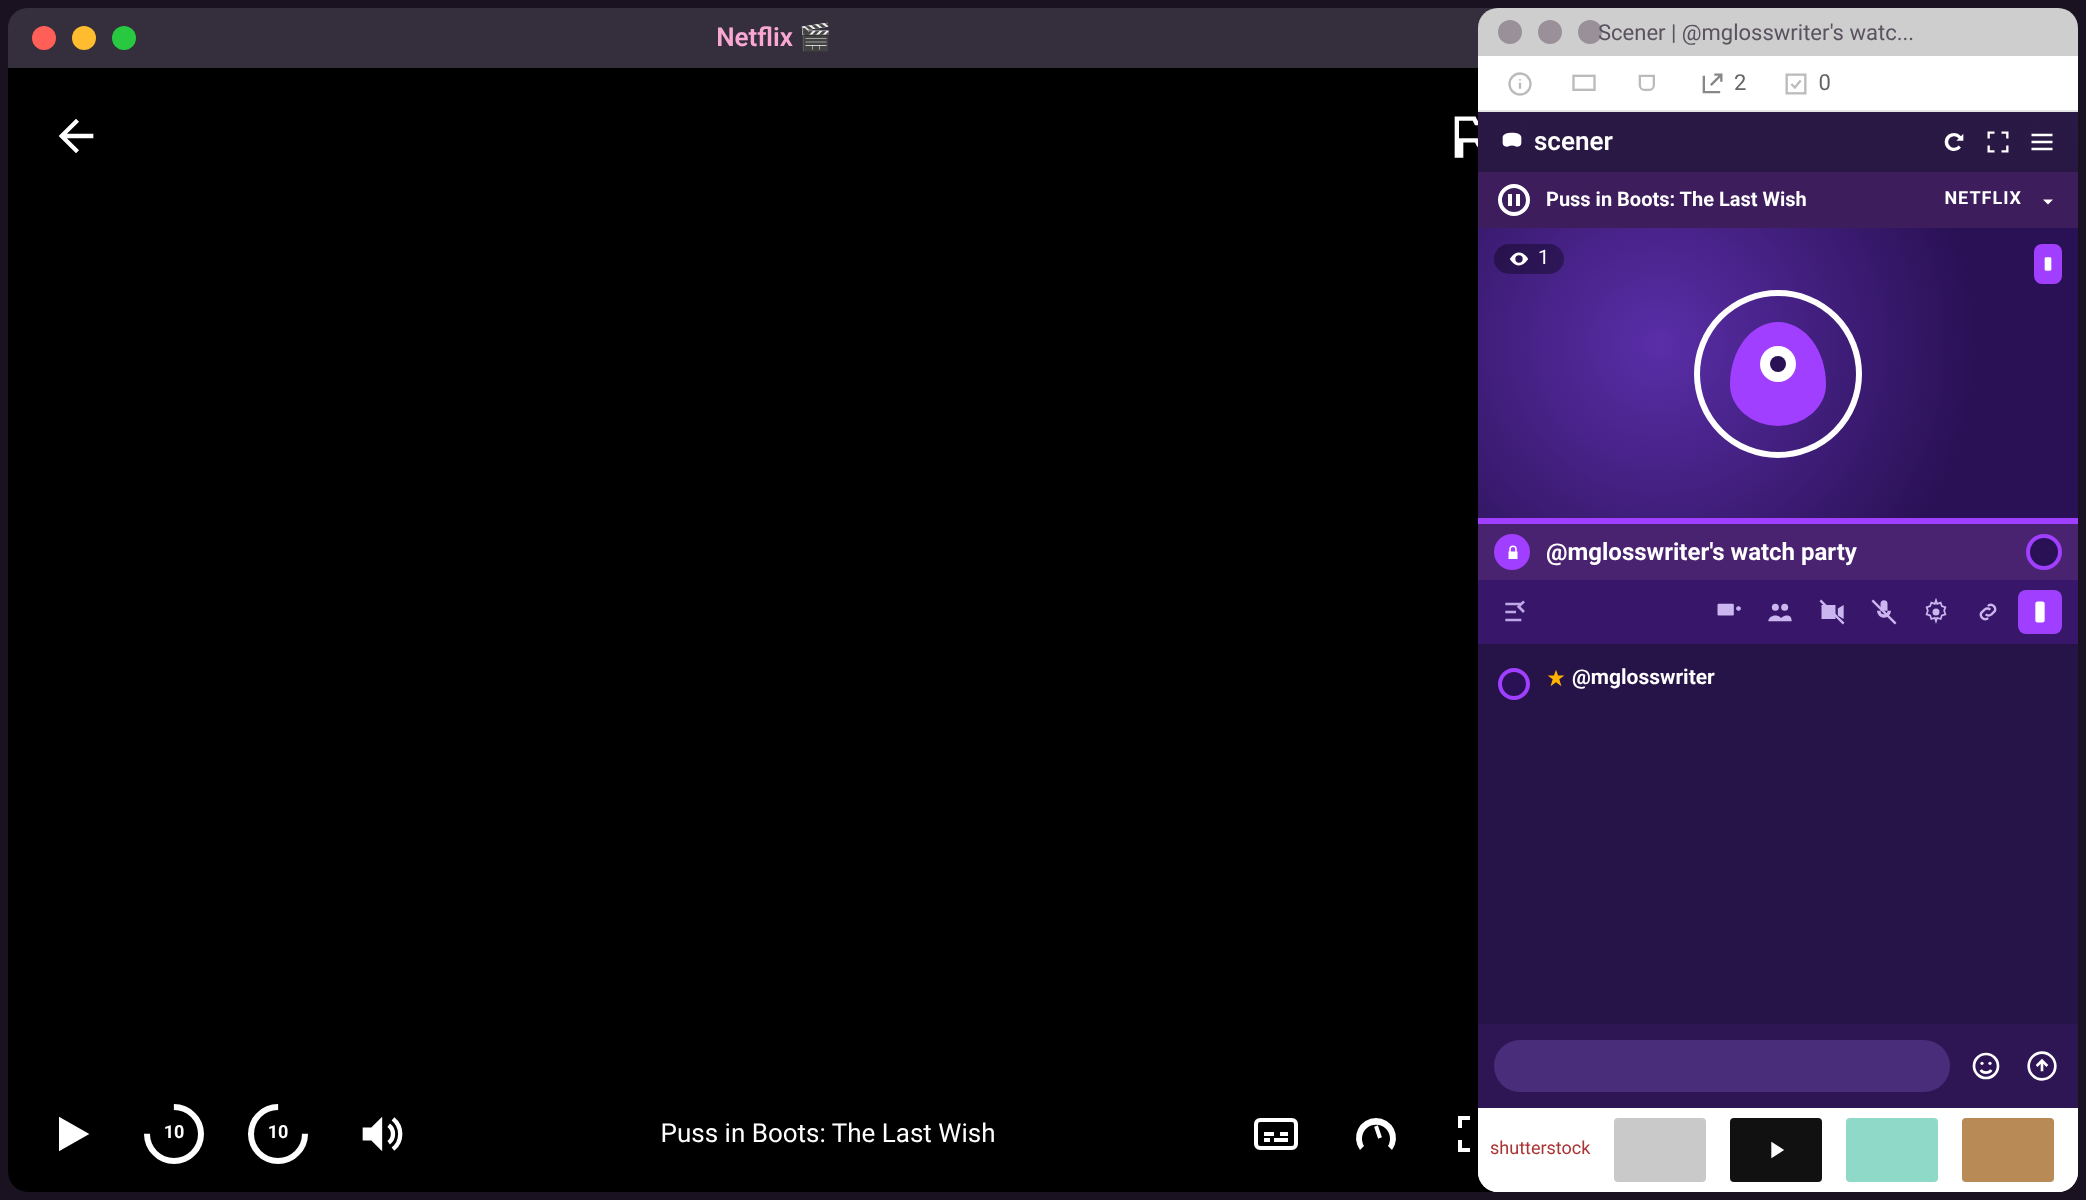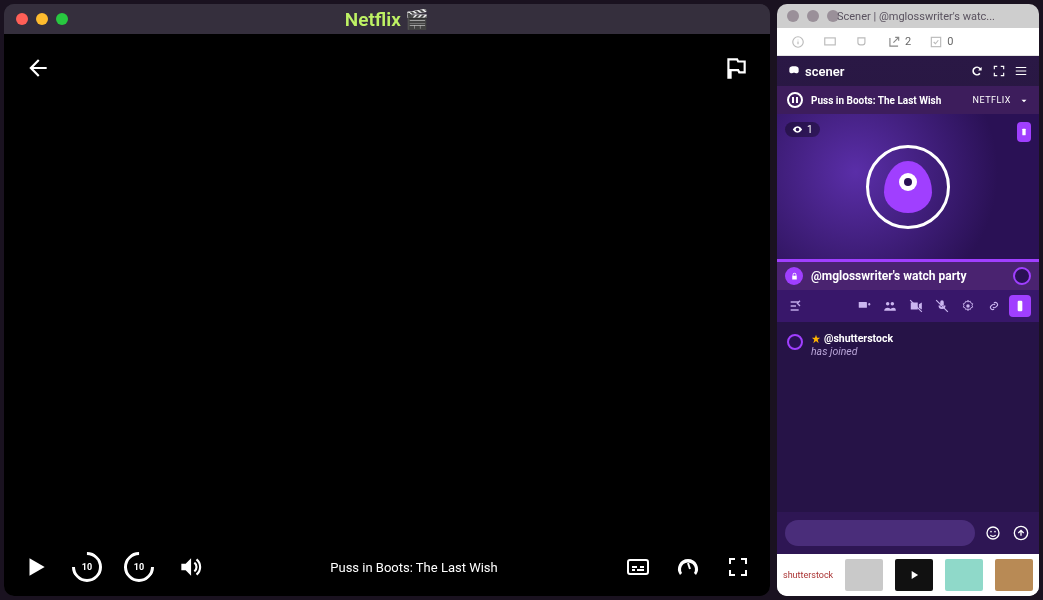--- a/index.html
+++ b/index.html
@@ -4,61 +4,61 @@
 <style>
 * { margin:0; padding:0; box-sizing:border-box; font-family: -apple-system, BlinkMacSystemFont, "Segoe UI", Roboto, sans-serif; }
 body { width:1043px; height:600px; background:#1a1220; overflow:hidden; position:relative; }
 
 
 .left-window { position:absolute; left:4px; top:4px; width:766px; height:592px; background:#2a2530; border-radius:10px; overflow:hidden; }
 .titlebar { height:30px; background:#352f3d; display:flex; align-items:center; padding-left:12px; position:relative; }
 .traffic { display:flex; gap:8px; }
 .traffic span { width:12px; height:12px; border-radius:50%; }
 .tl-close{background:#ff5f57;} .tl-min{background:#febc2e;} .tl-max{background:#28c840;}
-.titlebar-title { position:absolute; left:0; right:0; text-align:center; color:#bef264; font-size:19px; font-weight:600; }
+.titlebar-title { position:absolute; left:0; right:0; text-align:center; color:#f9a8d4; font-size:13px; font-weight:600; }
 .video-area { position:relative; width:100%; height:calc(100% - 30px); background:#000; }
 .top-overlay { position:absolute; top:20px; left:20px; right:20px; display:flex; justify-content:space-between; align-items:center; }
 .back-arrow svg, .flag-icon svg { fill:#fff; }
 .controls { position:absolute; left:18px; right:18px; bottom:14px; }
 .progress { position:relative; display:flex; align-items:center; gap:10px; margin-bottom:14px; }
 .track { flex:1; height:3px; background:#555; position:relative; }
 .dot { position:absolute; left:0; top:-3.5px; width:10px; height:10px; background:#e50914; border-radius:50%; }
 .time { color:#ddd; font-size:12px; }
 .buttons-row { display:flex; align-items:center; gap:22px; }
 .buttons-row .spacer { flex:1; }
 .ctrl-btn { width:28px; height:28px; display:flex; align-items:center; justify-content:center; cursor:pointer; }
 .ctrl-btn svg { fill:#fff; }
 .play-btn svg { width:26px; height:26px; }
 .skip-btn { position:relative; width:30px; height:30px;align-items:center; }
 .skip-ring { width:30px; height:30px; border:3px solid #fff; border-top-color:transparent; border-radius:50%; transform:rotate(45deg); }
 .skip-btn .num { position:absolute; top:50%; left:50%; transform:translate(-50%,-50%); color:#fff; font-size:9px; font-weight:700;}
 .skip-back .skip-ring { transform:scaleX(-1) rotate(45deg);}
 .video-title { color:#fff; font-size:13px; }
 
 
-.right-window { position:absolute; right:4px; top:4px; width:262px; height:592px; background:#f2f2f2; border-radius:10px; overflow:hidden; display:flex; flex-direction:column; }
+.right-window { position:absolute; right:4px; top:4px; width:300px; height:592px; background:#f2f2f2; border-radius:10px; overflow:hidden; display:flex; flex-direction:column; }
 .r-titlebar { height:24px; background:rgba(0,0,0,0.15); display:flex; align-items:center; padding-left:10px; position:relative; }
 .r-titlebar .traffic span { background:#9a9099; }
 .r-titlebar-title { position:absolute; left:60px; right:8px; color:#5a525f; font-size:11px; white-space:nowrap; overflow:hidden; text-overflow:ellipsis; }
 .r-toolbar { height:28px; background:#fff; display:flex; align-items:center; gap:18px; padding:0 14px; border-bottom:1px solid #e5e5e5; }
 .tool-ico { width:14px; height:14px; display:flex; align-items:center; justify-content:center; }
 .tool-ico svg { fill:#bbb; width:14px; height:14px; }
 .tool-count { color:#666; font-size:11px; margin-left:-14px; }
 .scener-app { flex:1; background:linear-gradient(180deg,#2a1845 0%,#1e1133 100%); display:flex; flex-direction:column; overflow:hidden; }
 .scener-header { height:30px; display:flex; align-items:center; padding:0 10px; gap:6px; }
 .scener-logo { display:flex; align-items:center; gap:4px; color:#fff; font-size:13px; font-weight:600; flex:1;}
 .scener-logo .mask { width:14px;height:14px; }
 .hdr-ico { width:16px; height:16px; cursor:pointer; display:flex; align-items:center; justify-content:center; }
 .hdr-ico svg { fill:#fff; width:14px;height:14px; }
 .now-playing { background:#3d1d5c; height:28px; display:flex; align-items:center; padding:0 10px; gap:8px; }
 .np-pause { width:16px;height:16px; border:2px solid #fff; border-radius:50%; display:flex; align-items:center; justify-content:center;}
 .np-pause::before{content:"";width:2px;height:6px;background:#fff;margin-right:1px;}
 .np-pause::after{content:"";width:2px;height:6px;background:#fff;margin-left:1px;}
 .np-title { color:#fff; font-size:10px; font-weight:700; flex:1; }
-.np-service { color:#fff; font-size:9px; font-weight:400; letter-spacing:.5px; }
+.np-service { color:#fff; font-size:9px; font-weight:700; letter-spacing:.5px; }
 .np-chev svg{fill:#fff;width:10px;height:10px;}
 .camera-area { height:148px; background:radial-gradient(circle at 30% 40%,#5a2ea8 0%,#2a1155 70%); position:relative; border-bottom:3px solid #a03fff; }
 .viewer-pill { position:absolute; top:8px; left:8px; background:rgba(0,0,0,.35); border-radius:10px; padding:2px 7px; display:flex; align-items:center; gap:4px; color:#fff; font-size:10px;}
 .remote-pill { position:absolute; top:8px; right:8px; width:14px; height:20px; background:#a03fff; border-radius:4px; display:flex; align-items:center; justify-content:center;}
 .avatar-ring { position:absolute; top:50%; left:50%; transform:translate(-50%,-50%); width:84px; height:84px; border:3px solid #fff; border-radius:50%; display:flex; align-items:center; justify-content:center;}
 .avatar-blob { width:48px; height:52px; background:#a03fff; border-radius:50% 50% 50% 50% / 60% 60% 40% 40%; position:relative;}
 .avatar-blob::before{content:"";position:absolute;top:12px;left:50%;transform:translateX(-50%);width:18px;height:18px;background:#fff;border-radius:50%;}
 .avatar-blob::after{content:"";position:absolute;top:17px;left:50%;transform:translateX(-50%);width:8px;height:8px;background:#2a1155;border-radius:50%;}
 .party-bar { height:28px; background:#4a2370; display:flex; align-items:center; padding:0 8px; gap:8px;}
 .party-lock{width:18px;height:18px;background:#a03fff;border-radius:50%;display:flex;align-items:center;justify-content:center;}
@@ -315,23 +315,22 @@
     </div>
 
     <div class="chat-area">
       <div class="chat-msg">
         <div class="chat-av"></div>
         <div class="chat-body">
           <div class="chat-user">
             <svg viewBox="0 0 24 24">
                 <path d="M12 2l2.5 7H22l-6 4.5L18.5 22 12 17l-6.5 5L8 13.5 2 9h7.5z"></path>
               </svg>
-            <span>@shutterstock</span>
+            <span>@mglosswriter</span>
           </div>
-          <div class="chat-text">has joined</div>
         </div>
       </div>
     </div>
 
     <div class="chat-input-row">
       <div class="chat-input"></div>
       <div class="ci-ico">
           <svg viewBox="0 0 24 24">
             <circle cx="12" cy="12" r="9" fill="none" stroke="#fff" stroke-width="2"></circle>
             <circle cx="9" cy="10" r="1.2"></circle>

